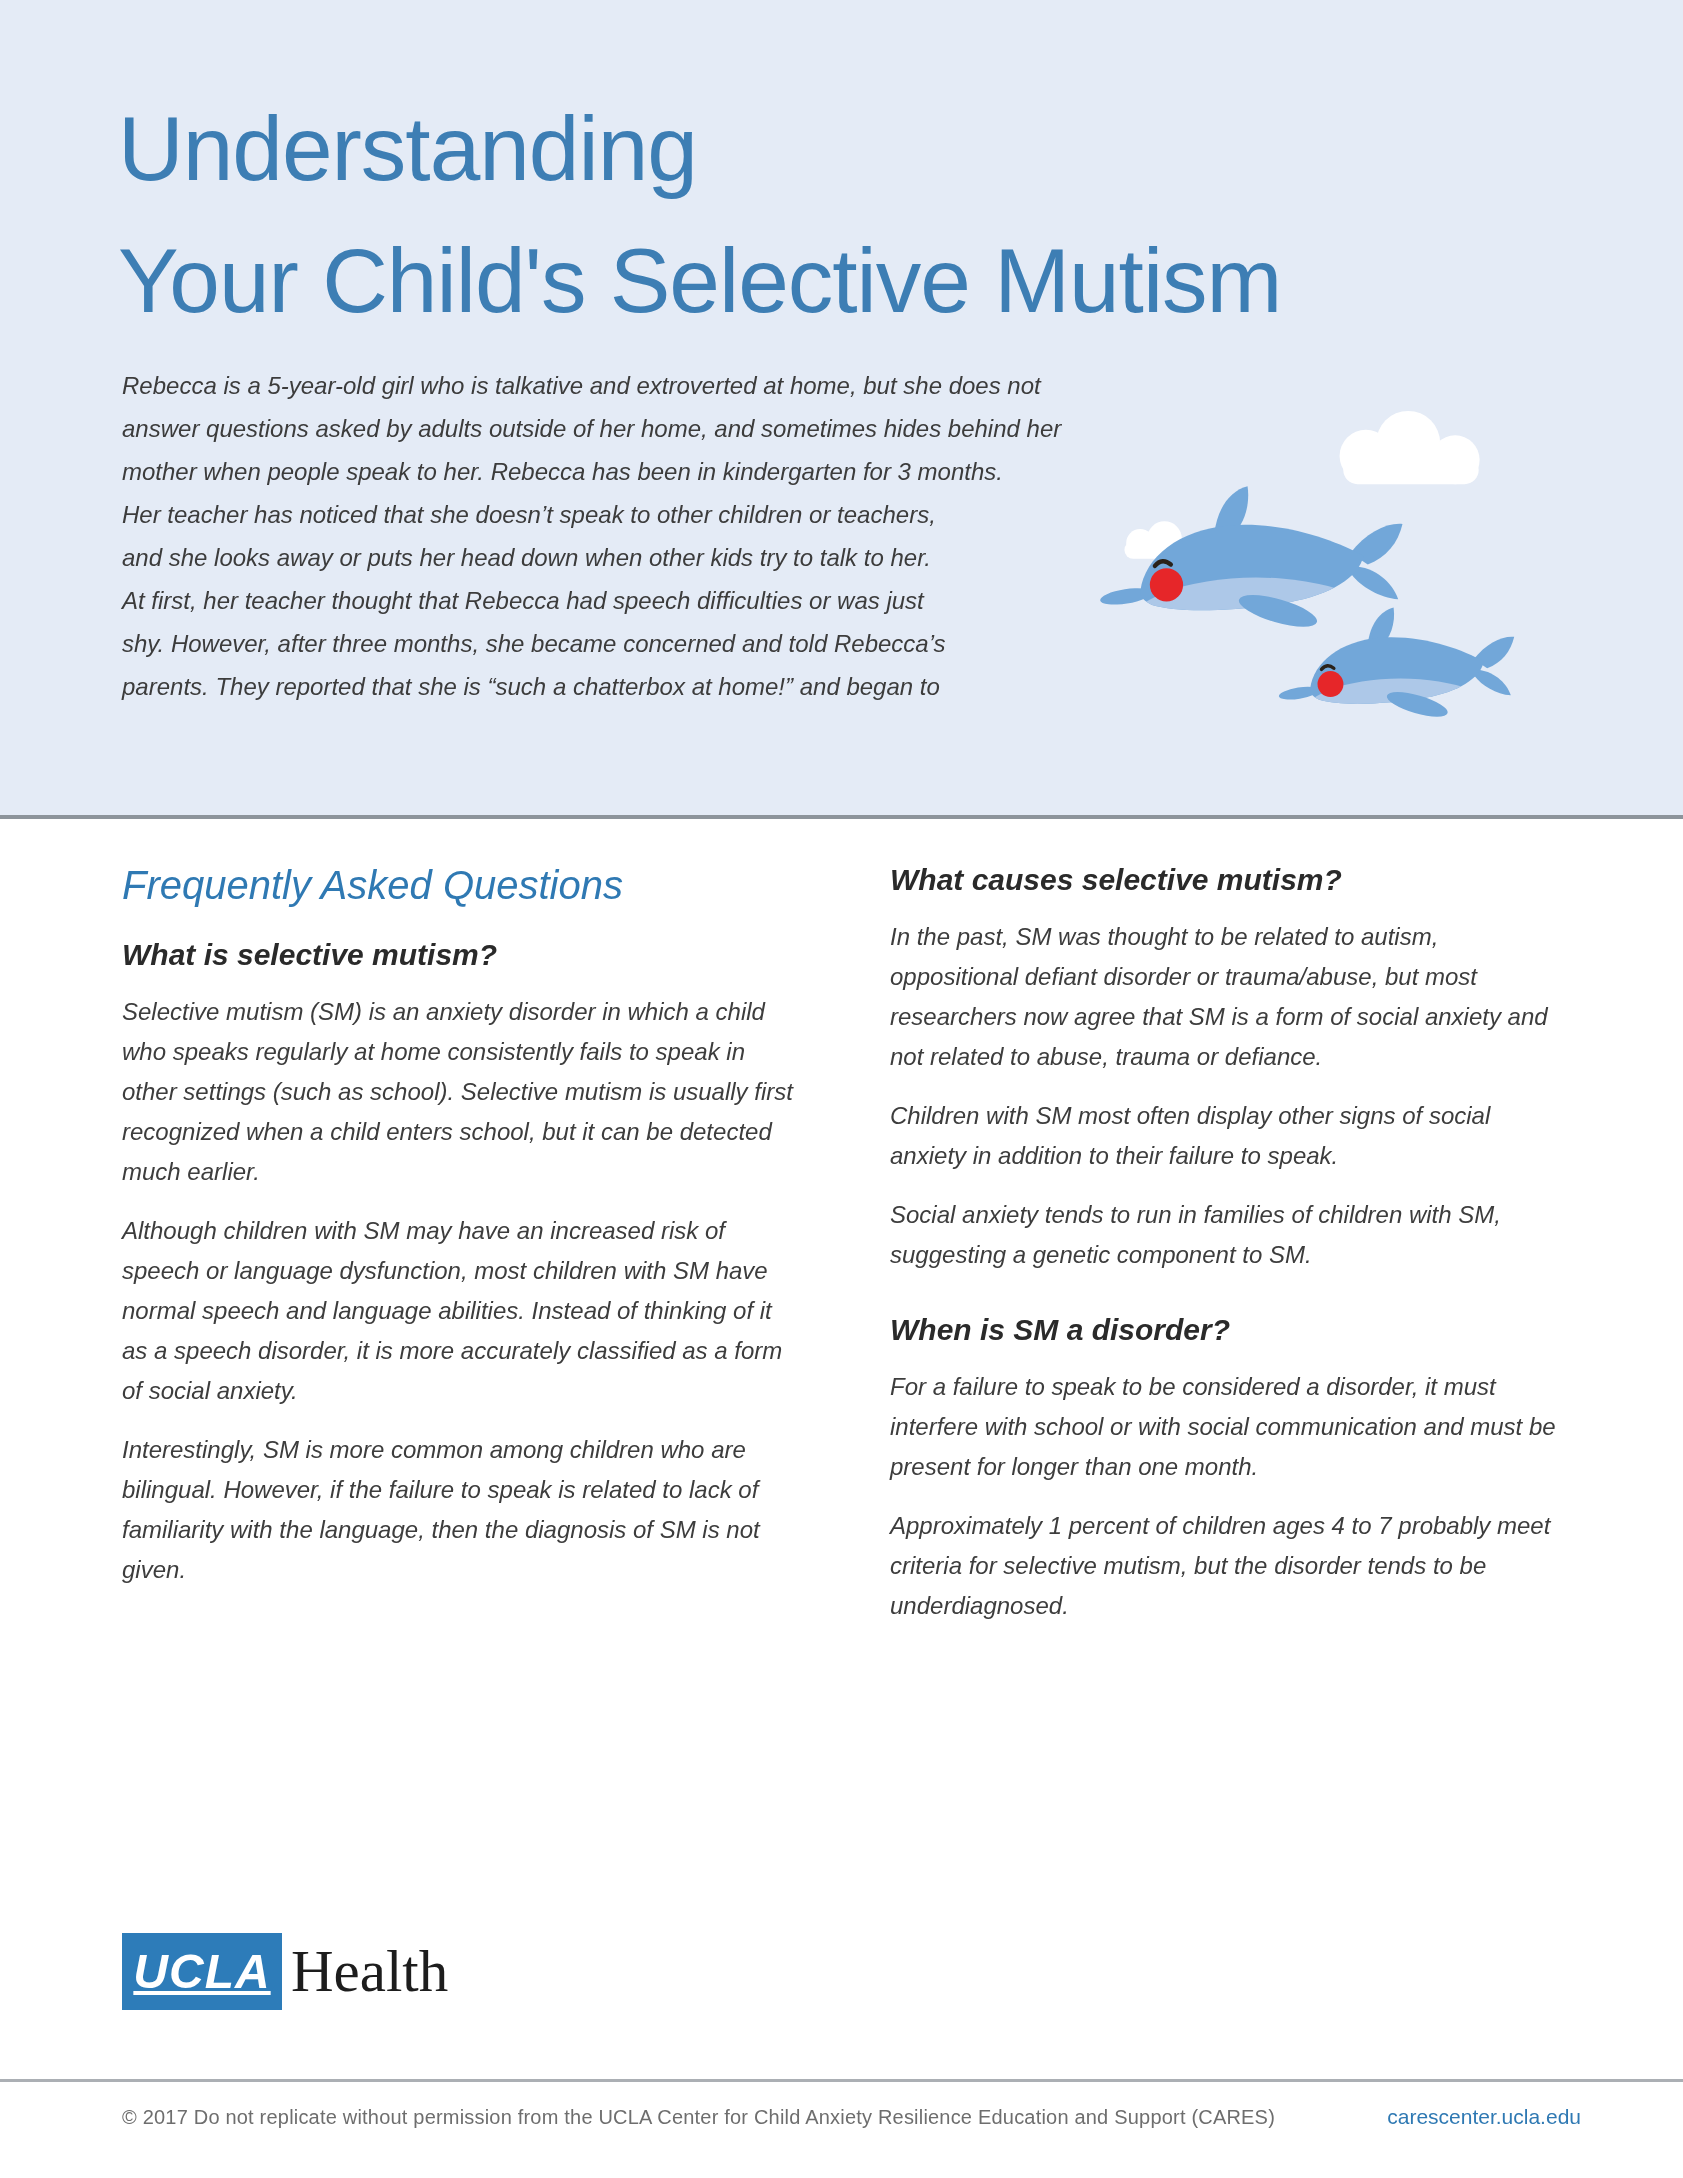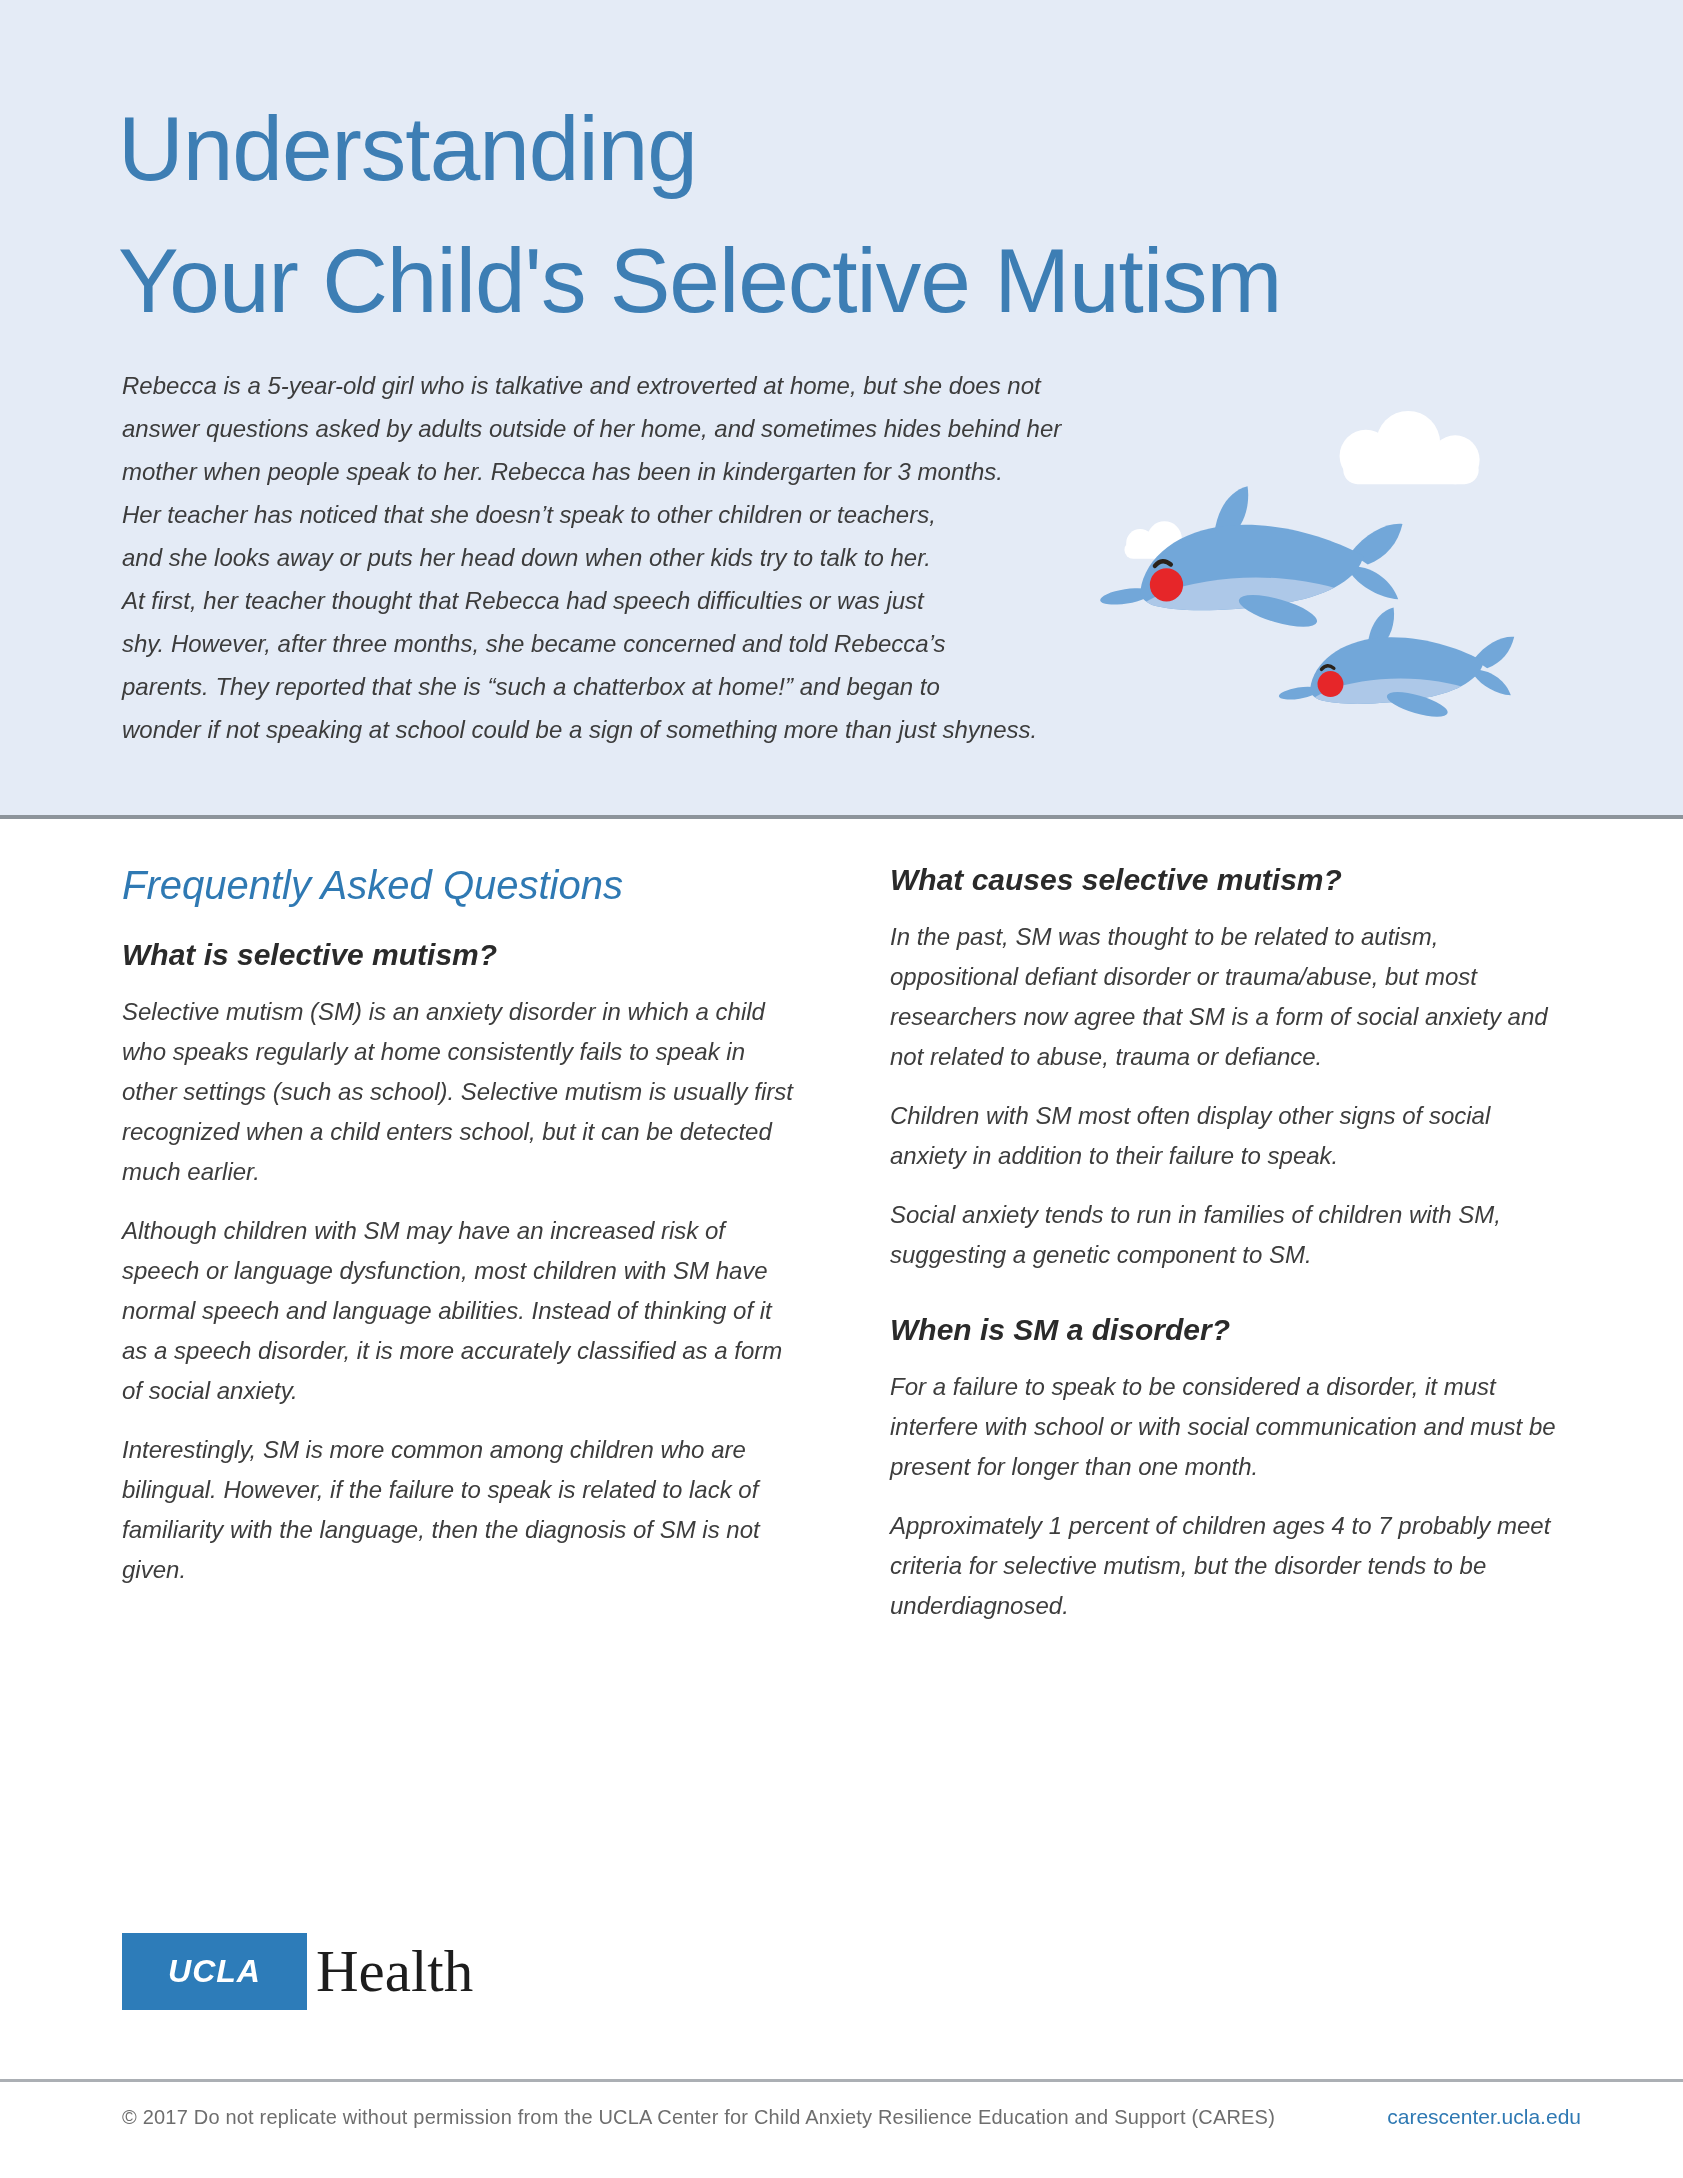--- a/index.html
+++ b/index.html
@@ -53,23 +53,23 @@
     margin:0 0 20px 0;font-size:30px;font-weight:700;letter-spacing:0;
     color:#2a2a2a;
   }
   .question.gap-top{margin-top:38px;}
   .body-p{
     margin:0 0 19px 0;font-size:24px;line-height:40px;color:#3d3d3d;
   }
   
   .logo{position:absolute;left:122px;top:1933px;display:flex;align-items:center;}
   .logo-box{
-    width:185px;height:77px;background:var(--ucla-blue,#2d7cb9);
+    width:160px;height:77px;background:var(--ucla-blue,#2d7cb9);
     display:flex;align-items:center;justify-content:center;
-    color:#ffffff;font-weight:700;font-style:italic;font-size:32px;letter-spacing:1px;
+    color:#ffffff;font-weight:700;font-style:italic;font-size:48px;letter-spacing:1px;text-decoration:underline;
   }
   .logo-health{
     font-family:"Liberation Serif",serif;font-size:59px;color:#1d1d1d;
     margin-left:9px;
   }
   
   .footer-rule{
     position:absolute;top:2079px;left:0;width:1683px;height:3px;
     background:var(--rule-gray,#abafb4);
   }
@@ -93,21 +93,20 @@
 
     <div class="intro">
       <div class="intro-line">Rebecca is a 5-year-old girl who is talkative and extroverted at home, but she does not</div>
       <div class="intro-line">answer questions asked by adults outside of her home, and sometimes hides behind her</div>
       <div class="intro-line">mother when people speak to her. Rebecca has been in kindergarten for 3 months.</div>
       <div class="intro-line">Her teacher has noticed that she doesn’t speak to other children or teachers,</div>
       <div class="intro-line">and she looks away or puts her head down when other kids try to talk to her.</div>
       <div class="intro-line">At first, her teacher thought that Rebecca had speech difficulties or was just</div>
       <div class="intro-line">shy. However, after three months, she became concerned and told Rebecca’s</div>
       <div class="intro-line">parents. They reported that she is “such a chatterbox at home!” and began to</div>
-      <div class="intro-line">wonder if not speaking at school could be a sign of something more than just shyness.</div>
     </div>
 
     <div class="illu">
 
       <svg class="cloud-big" viewBox="0 0 200 80" aria-hidden="true">
         <circle class="cloud-fill" cx="52" cy="48" r="28"></circle>
         <circle class="cloud-fill" cx="97" cy="34" r="34"></circle>
         <circle class="cloud-fill" cx="147" cy="52" r="26"></circle>
         <rect class="cloud-fill" x="28" y="48" width="144" height="30" rx="15"></rect>
       </svg>

